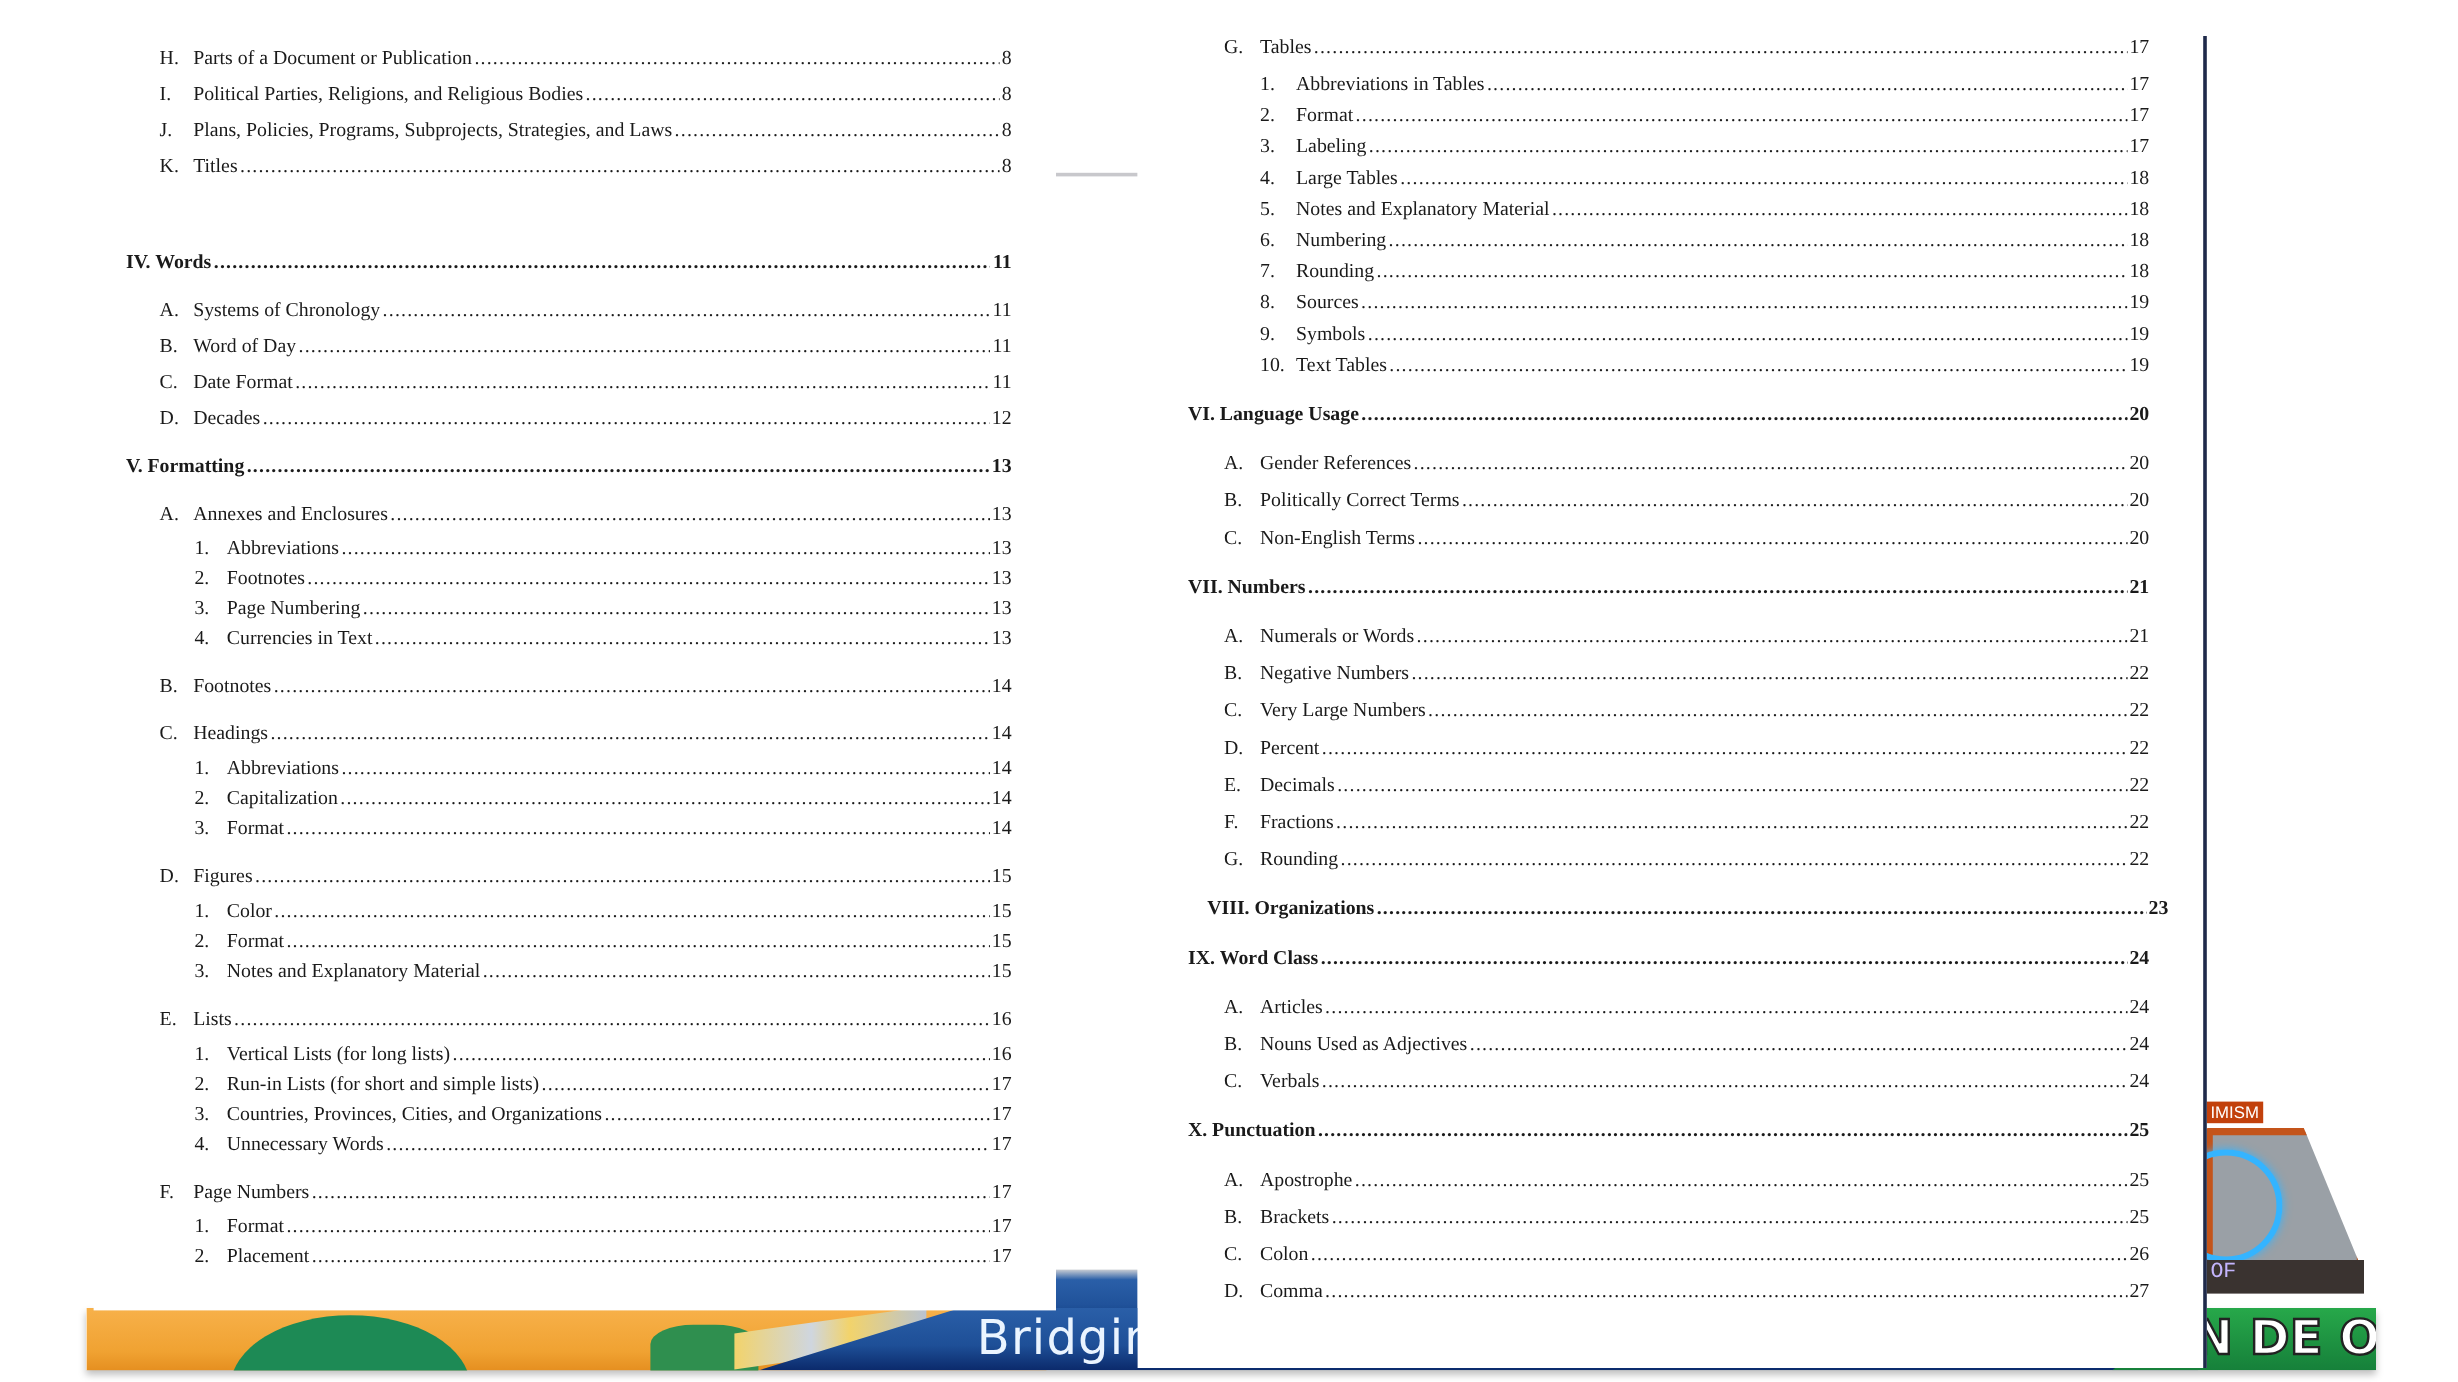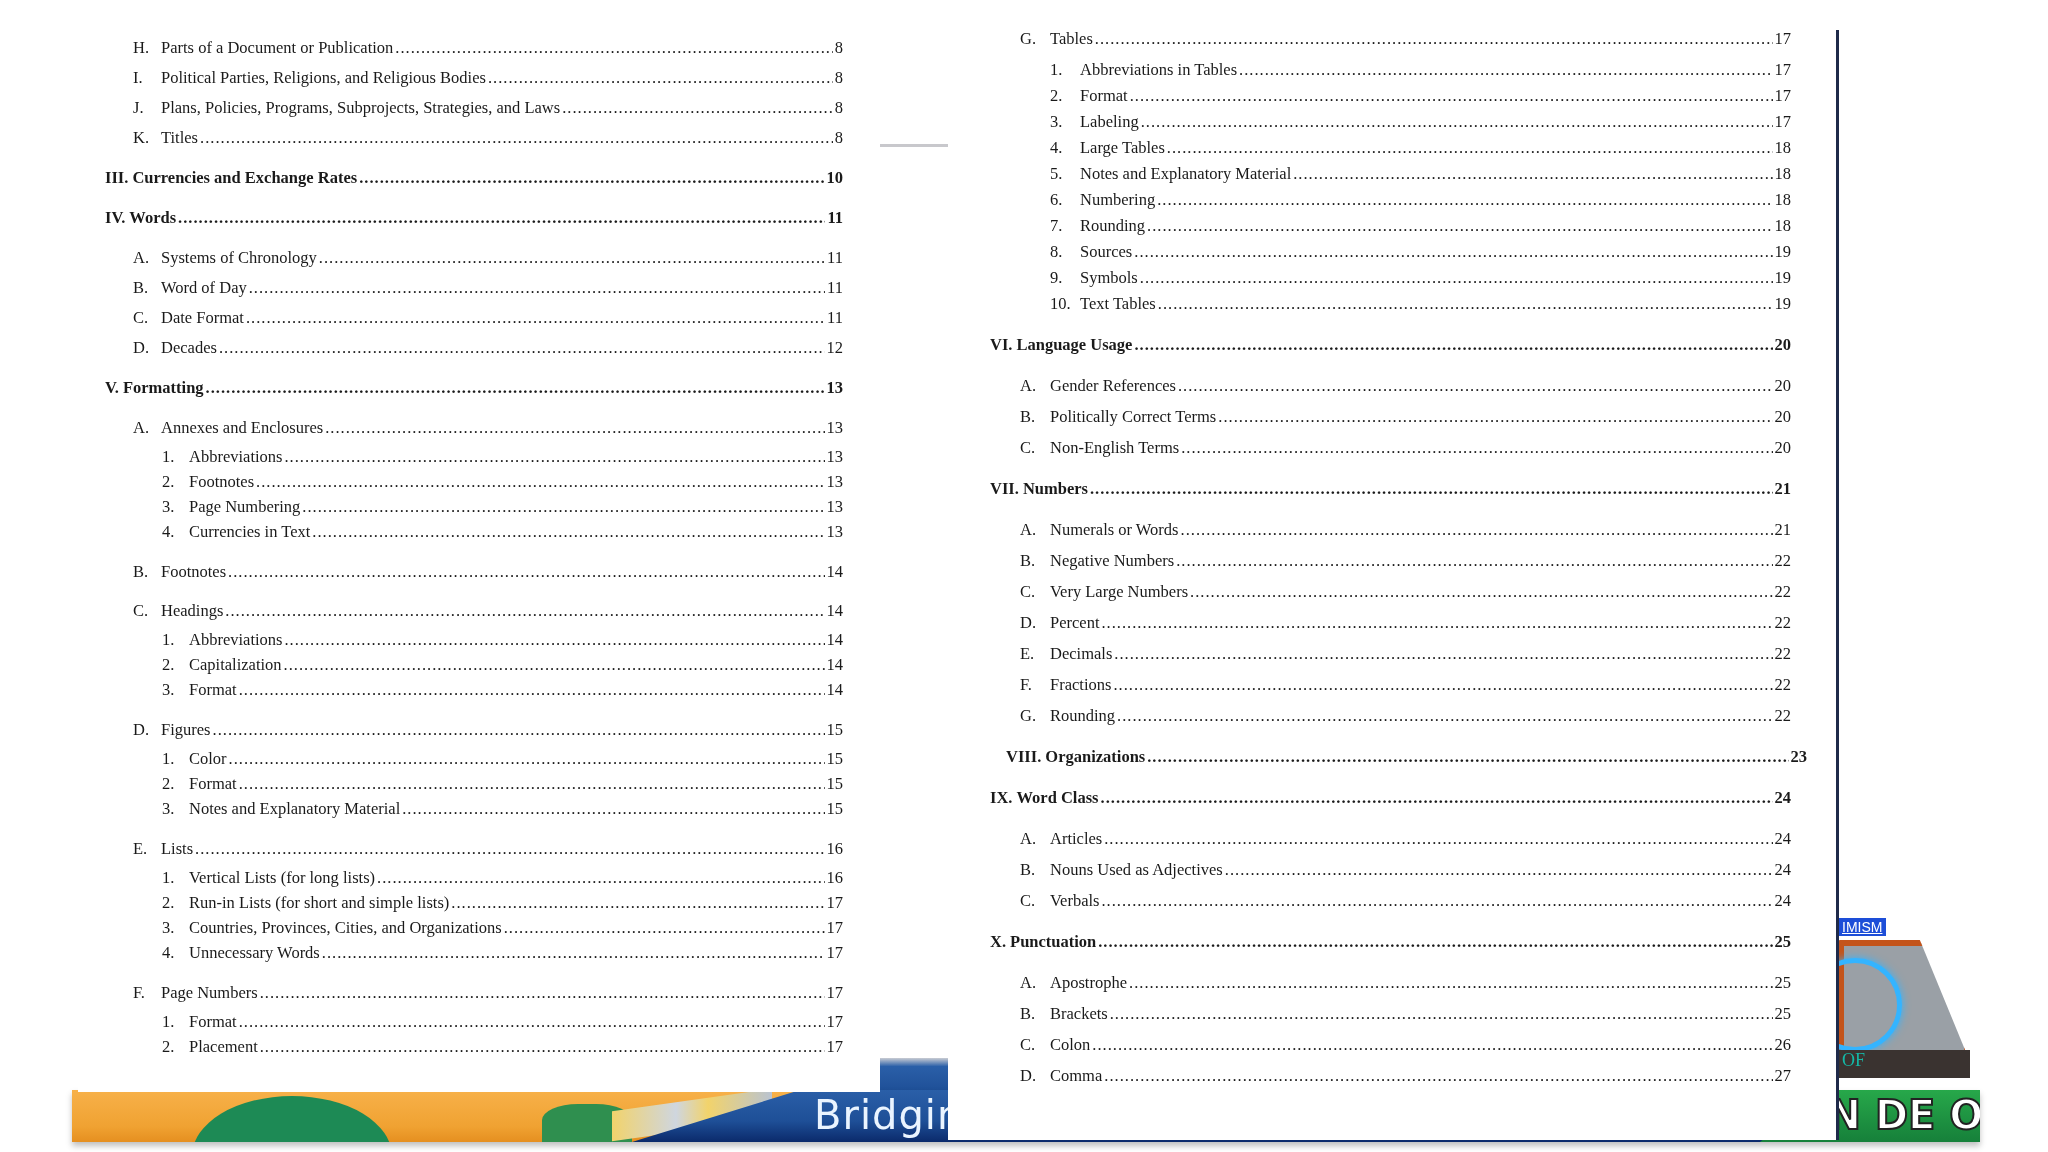--- a/index.html
+++ b/index.html
@@ -55,35 +55,35 @@
     background:linear-gradient(180deg,#c9ccd3 0%,#2a5fa8 25%,#1e4f97 100%);
   }
   .banner-marker {
     position:absolute; left:1306px; top:1110px; width:4px; height:22px; background:#e02525;
   }
   
   .logo {
     position:absolute; left:1838px; top:918px; width:150px; height:170px;
   }
   .logo-top-label {
-    position:absolute; left:0; top:0; background:#1d4ed8; color:#fff;
-    font-family:"Liberation Sans",sans-serif; font-size:14px; padding:1px 4px;text-decoration:underline;
+    position:absolute; left:0; top:0; background:#c2410c; color:#fff;
+    font-family:"Liberation Sans",sans-serif; font-size:14px; padding:1px 4px;
   }
   .logo-frame {
     position:absolute; left:0; top:22px; width:120px; height:110px;
     background:#9aa0a6; border:6px solid #c4541a; border-radius:2px;
     clip-path:polygon(0 0,62% 0,100% 100%,0 100%);
   }
   .logo-ring {
     position:absolute; left:-30px; top:40px; width:84px; height:84px;
     border:5px solid #34b4ff; border-radius:50%; box-shadow:0 0 8px #34b4ff;
   }
   .logo-base {
     position:absolute; left:0; top:132px; width:128px; height:28px; background:#3a3330;
-    color:#14b8a6; font-family:Liberation Serif, serif; font-size:18px; padding-left:4px;
+    color:#c4b5fd; font-family:Liberation Mono, monospace; font-size:18px; padding-left:4px;
   }
   
   .page {
     position:absolute; background:#fff;
   }
   .page-left { left:78px; top:0; width:802px; height:1092px; }
   .page-right { left:948px; top:30px; width:888px; height:1110px; border-right:3px solid #1f2a4a; }
   .gray-rule {
     position:absolute; left:878px; top:144px; width:70px; height:3px; background:#c8c8cc;
   }
@@ -145,26 +145,20 @@
       <span class="toc-title">Plans, Policies, Programs, Subprojects, Strategies, and Laws</span>
       <span class="toc-dots"></span>
       <span class="toc-page">8</span>
     </div>
     <div class="toc-row lvl2" style="left: 55px; top: 128px; width: 710px;">
       <span class="toc-num" style="width: 28px;">K.</span>
       <span class="toc-title">Titles</span>
       <span class="toc-dots"></span>
       <span class="toc-page">8</span>
     </div>
-    <div class="toc-row lvl1" style="left: 27px; top: 168px; width: 738px;">
-      <span class="toc-num" style="width: auto; margin-right: 4px;">III.</span>
-      <span class="toc-title">Currencies and Exchange Rates</span>
-      <span class="toc-dots"></span>
-      <span class="toc-page">10</span>
-    </div>
     <div class="toc-row lvl1" style="left: 27px; top: 208px; width: 738px;">
       <span class="toc-num" style="width: auto; margin-right: 4px;">IV.</span>
       <span class="toc-title">Words</span>
       <span class="toc-dots"></span>
       <span class="toc-page">11</span>
     </div>
     <div class="toc-row lvl2" style="left: 55px; top: 248px; width: 710px;">
       <span class="toc-num" style="width: 28px;">A.</span>
       <span class="toc-title">Systems of Chronology</span>
       <span class="toc-dots"></span>

